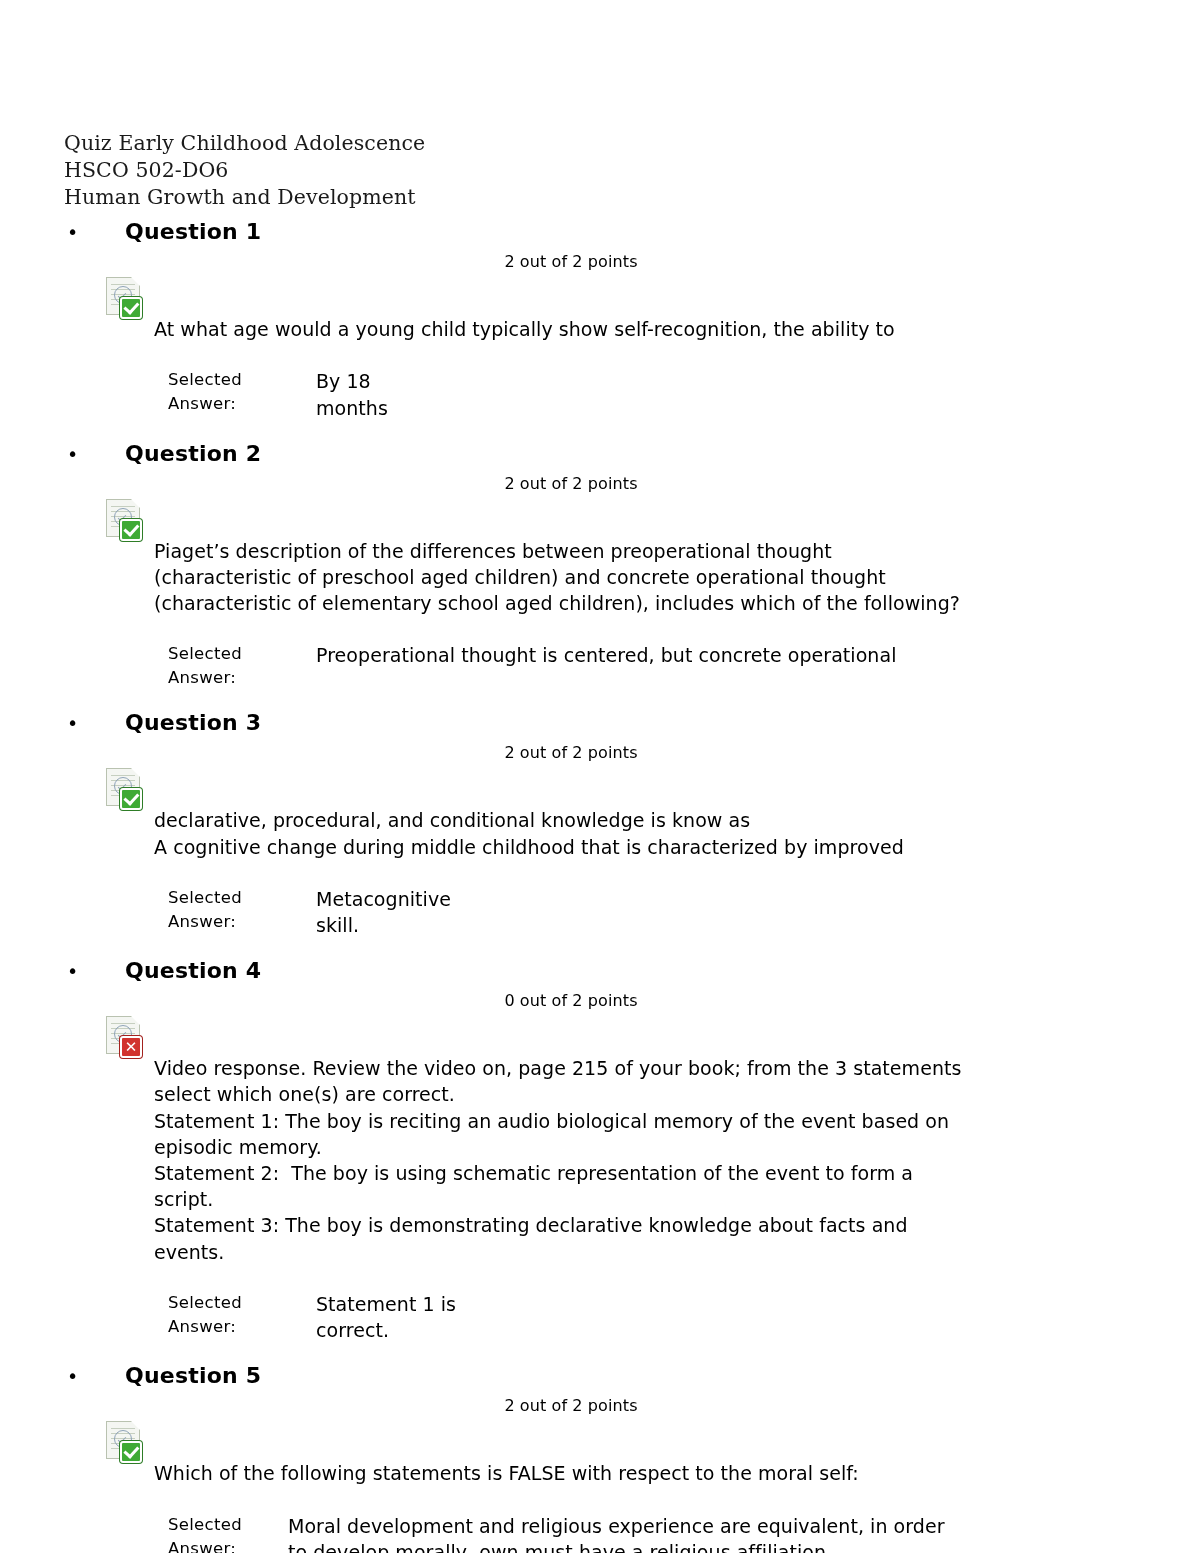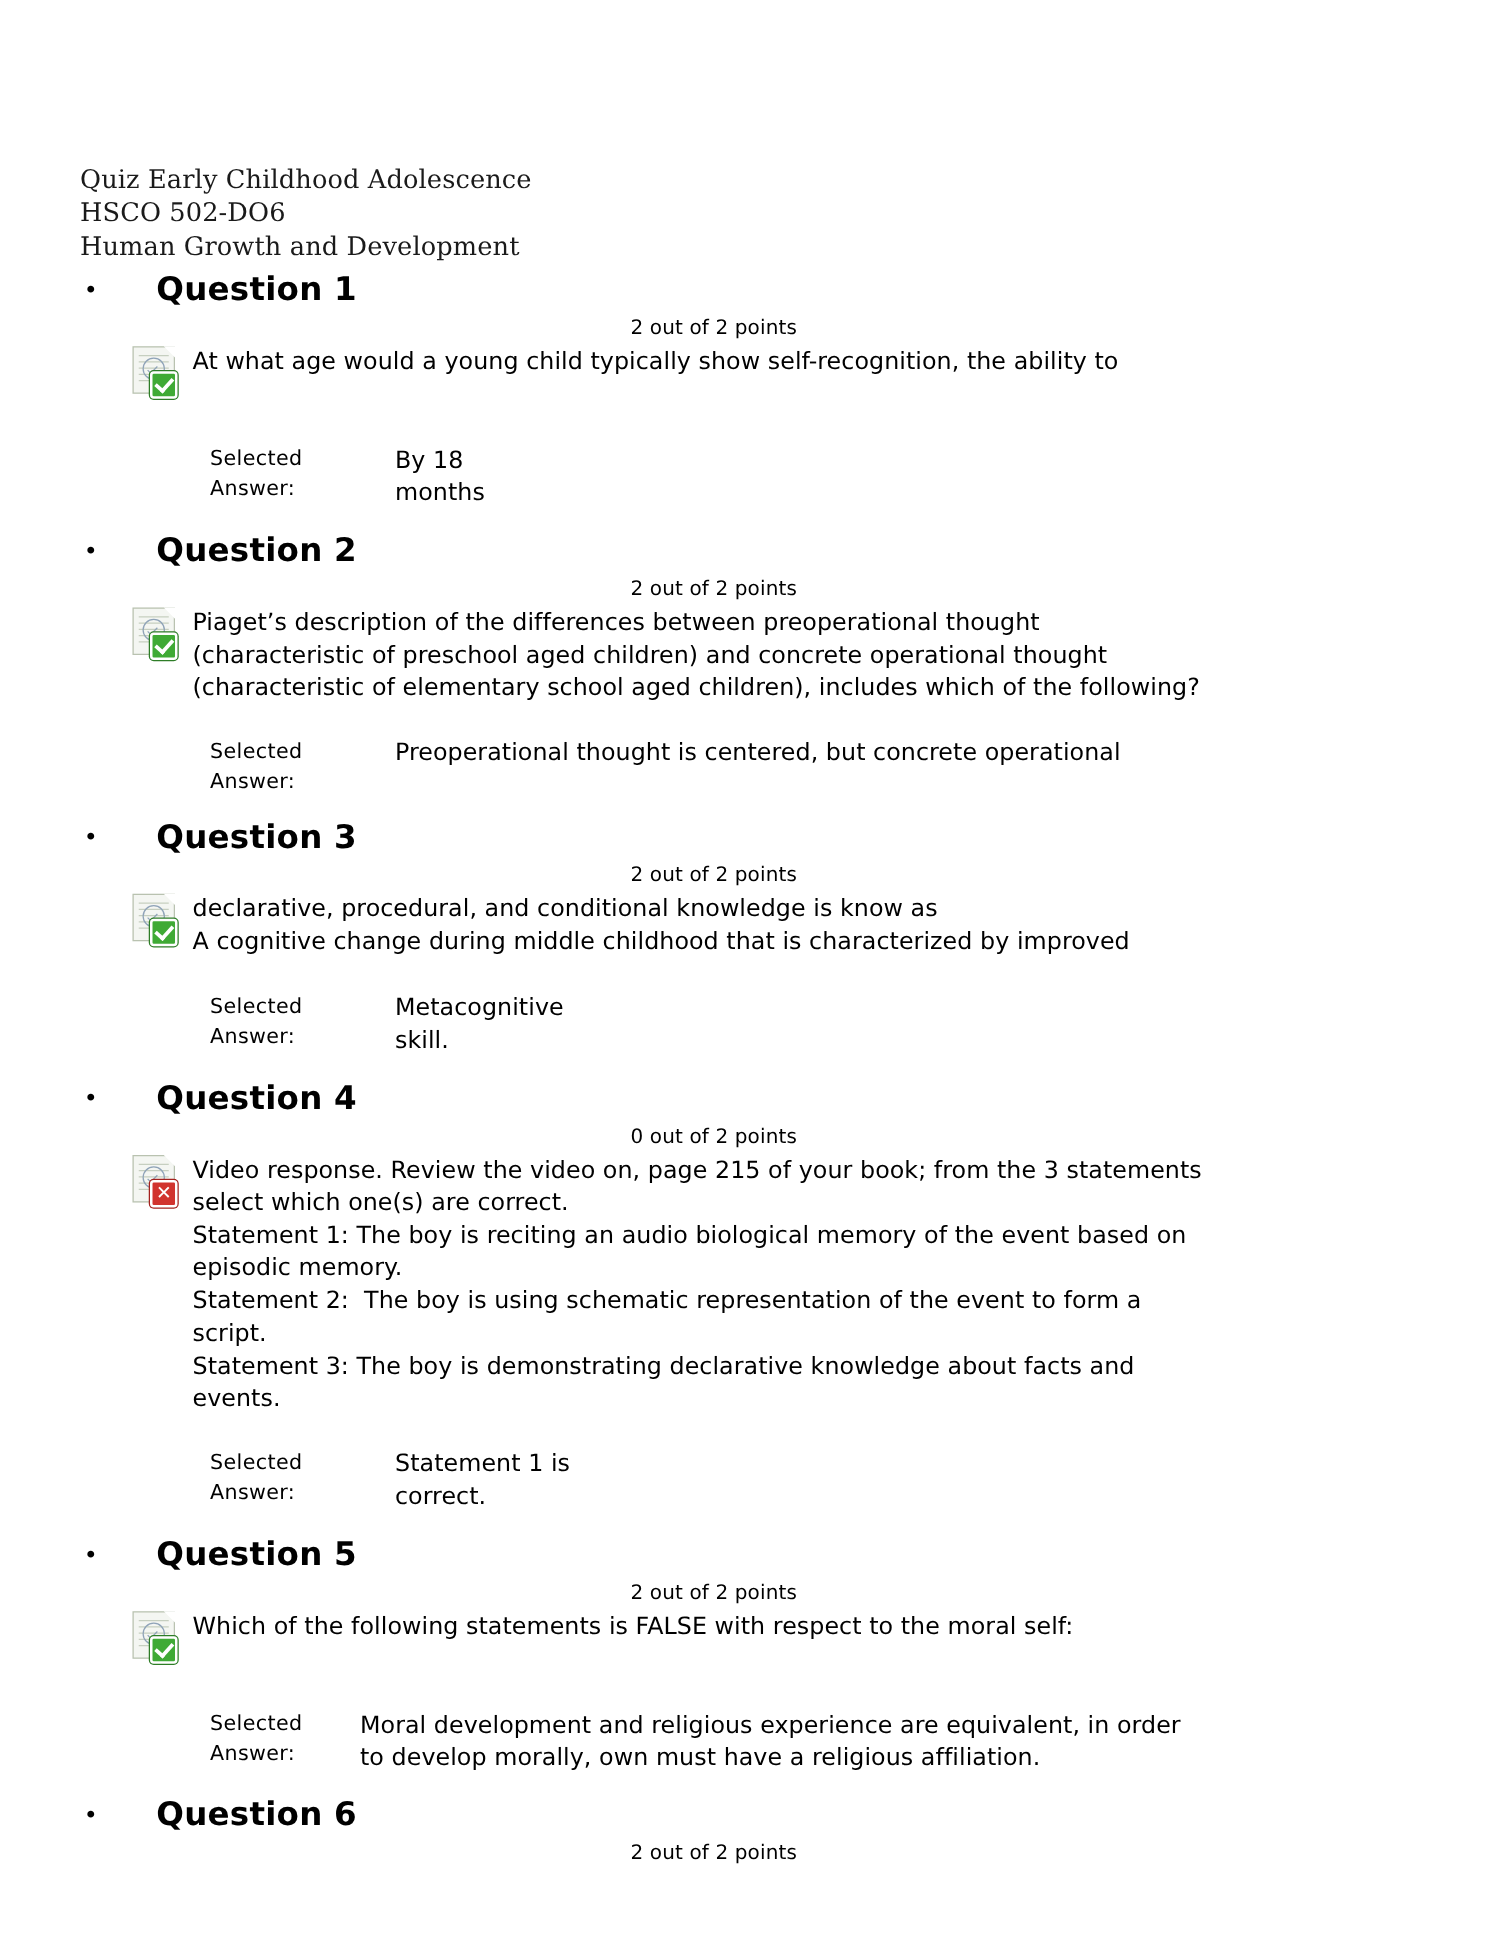--- a/index.html
+++ b/index.html
@@ -41,21 +41,21 @@
   .bullet {
     width: 58px;
     flex: 0 0 58px;
     font-size: 19px;
     line-height: 30px;
     text-align: left;
     padding-left: 3px;
     color: #000;
   }
   .q-title {
-    font-size: 26px;
+    font-size: 22px;
     font-weight: bold;
     line-height: 30px;
     letter-spacing: 0.2px;
   }
   .points {
     text-align: center;
     font-size: 16px;
     line-height: 22px;
     padding-right: 2px;
     margin-top: 4px;
@@ -161,20 +161,21 @@
     font-size: 15px;
     font-weight: bold;
     line-height: 1;
     font-family: "DejaVu Sans", sans-serif;
   }
   .q-text {
     font-size: 19px;
     line-height: 1.38;
     letter-spacing: 0.05px;
     padding-top: 1px;
+    margin-top: 40px;
   }
   .q-text .line {
     white-space: pre-wrap;
   }
 
   .answer-row {
     display: flex;
     margin-top: 26px;
     padding-left: 104px;
   }

